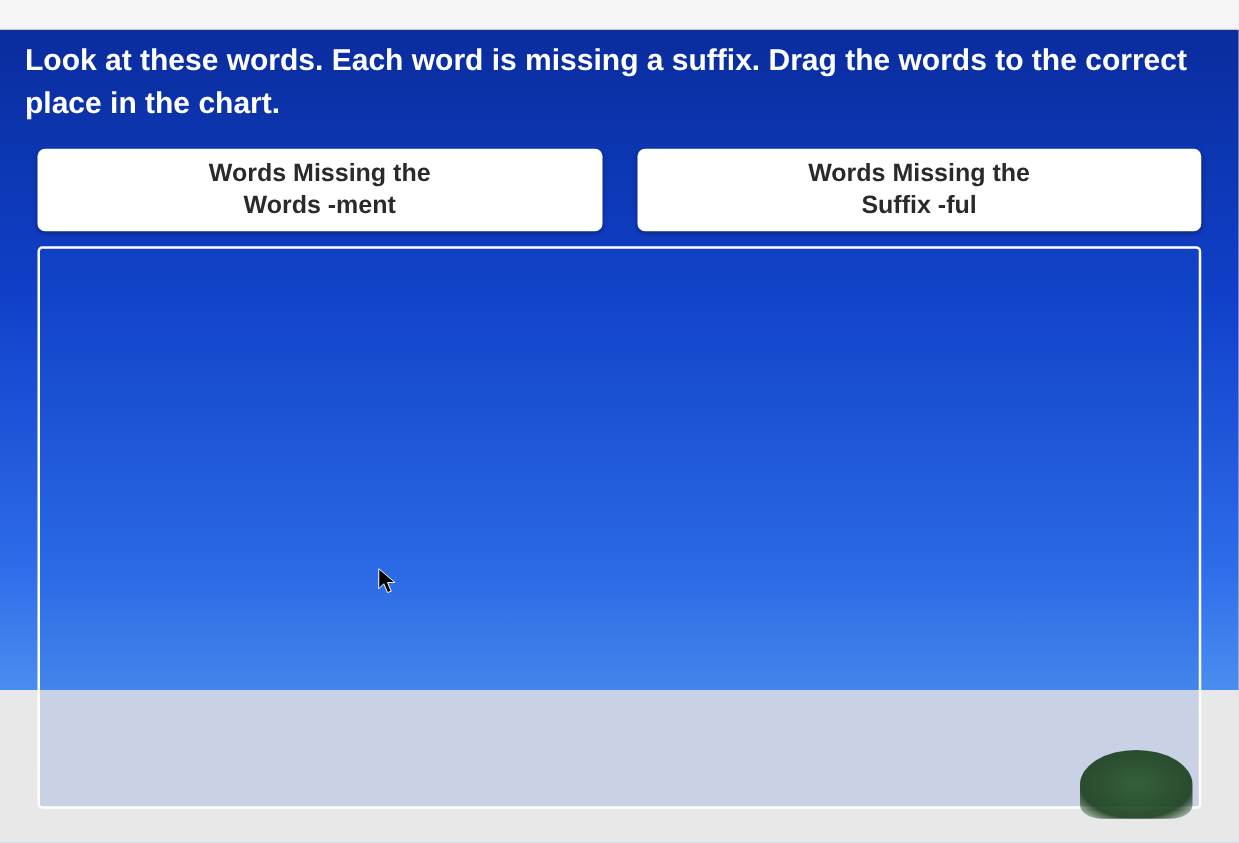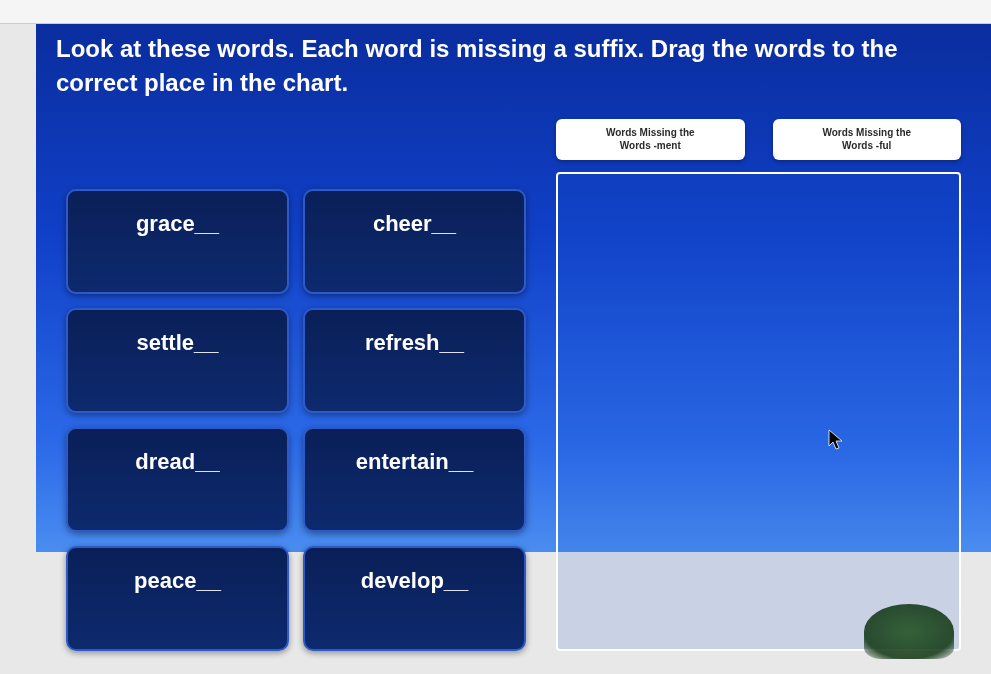--- a/index.html
+++ b/index.html
@@ -18,21 +18,20 @@
     .top-bar {
       height: 24px;
       background: #f5f5f5;
       border-bottom: 1px solid #ccc;
     }
     .main-container {
       background: linear-gradient(180deg, #0a2d9e 0%, #1040c8 40%, #2c6ae8 80%, #4a8df0 100%);
       height: 528px;
       padding: 0;
       position: relative;
-      margin-left: 36px;
     }
     .instructions {
       padding: 8px 20px 20px 20px;
       color: #ffffff;
       font-size: 24px;
       font-weight: bold;
       line-height: 1.4;
     }
     .content-area {
       display: flex;
@@ -70,21 +69,21 @@
       display: flex;
       gap: 28px;
       margin-bottom: 12px;
     }
     .category-header {
       background: #ffffff;
       border-radius: 6px;
       padding: 8px 14px;
       text-align: center;
       color: #2a2a2a;
-      font-size: 10px;
+      font-size: 20px;
       font-weight: bold;
       line-height: 1.25;
       flex: 1;
       box-shadow: 0 2px 4px rgba(0,0,0,0.3);
     }
     .drop-zone {
       border: 2px solid #ffffff;
       border-radius: 4px;
       flex: 1;
       min-height: 450px;
@@ -114,40 +113,30 @@
 <body>
 
 <div class="top-bar"></div>
 
 <div class="main-container">
 
   <div class="instructions">Look at these words. Each word is missing a suffix. Drag the words to the correct place in the chart.</div>
 
   <div class="content-area">
 
-    <div class="word-grid">
-      <div class="word-tile">grace__</div>
-      <div class="word-tile">cheer__</div>
-      <div class="word-tile">settle__</div>
-      <div class="word-tile">refresh__</div>
-      <div class="word-tile">dread__</div>
-      <div class="word-tile">entertain__</div>
-      <div class="word-tile">peace__</div>
-      <div class="word-tile">develop__</div>
-    </div>
 
     <div class="right-panel">
       <div class="category-headers">
         <div class="category-header">
           <span>Words Missing the</span><br>
           <span>Words -ment</span>
         </div>
         <div class="category-header">
           <span>Words Missing the</span><br>
-          <span>Words -ful</span>
+          <span>Suffix -ful</span>
         </div>
       </div>
       <div class="drop-zone">
         <div class="cursor">
           <svg width="18" height="22" viewBox="0 0 18 22">
             <path d="M 1 1 L 1 17 L 5 13 L 8 20 L 11 19 L 8 12 L 14 12 Z" fill="#000" stroke="#fff" stroke-width="0.8"></path>
           </svg>
         </div>
         <div class="foliage"></div>
       </div>

